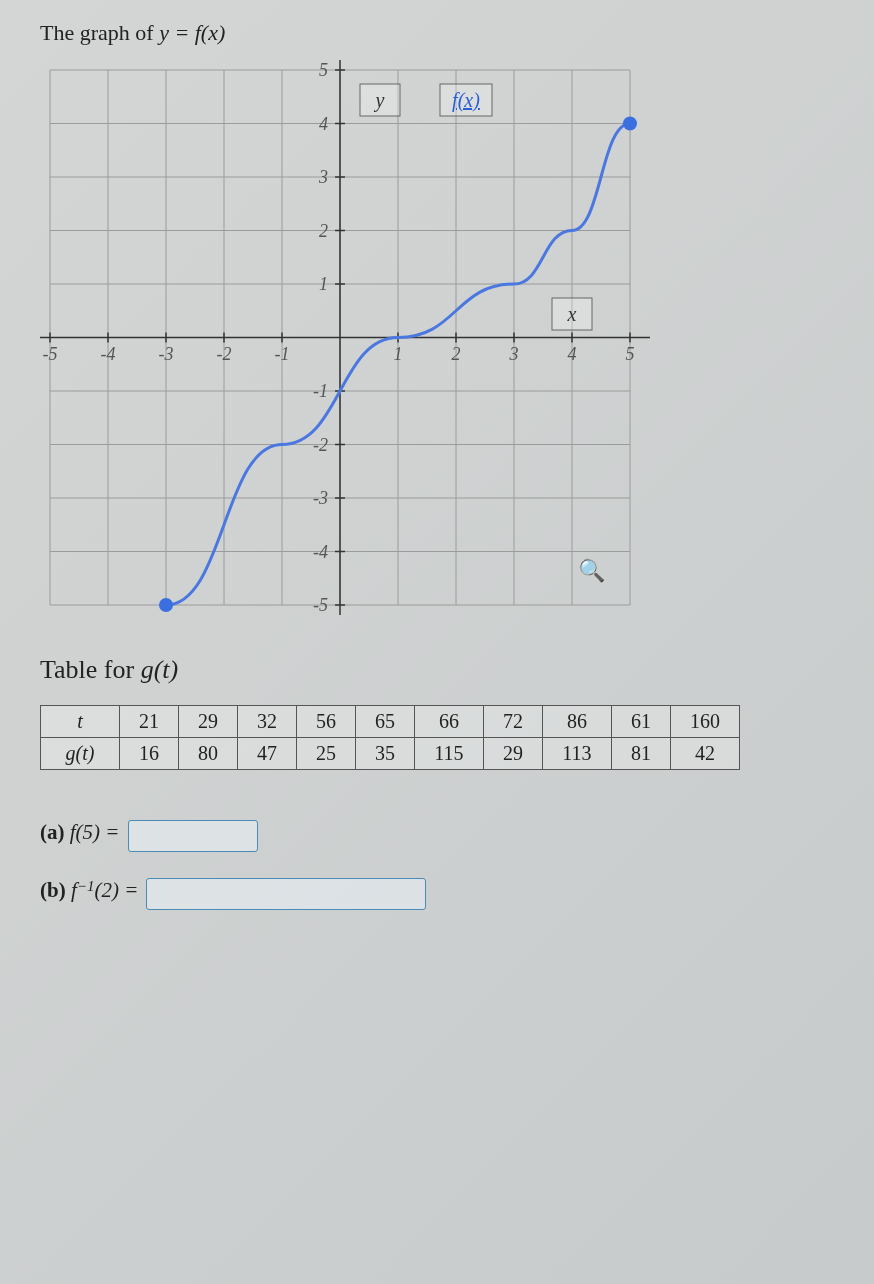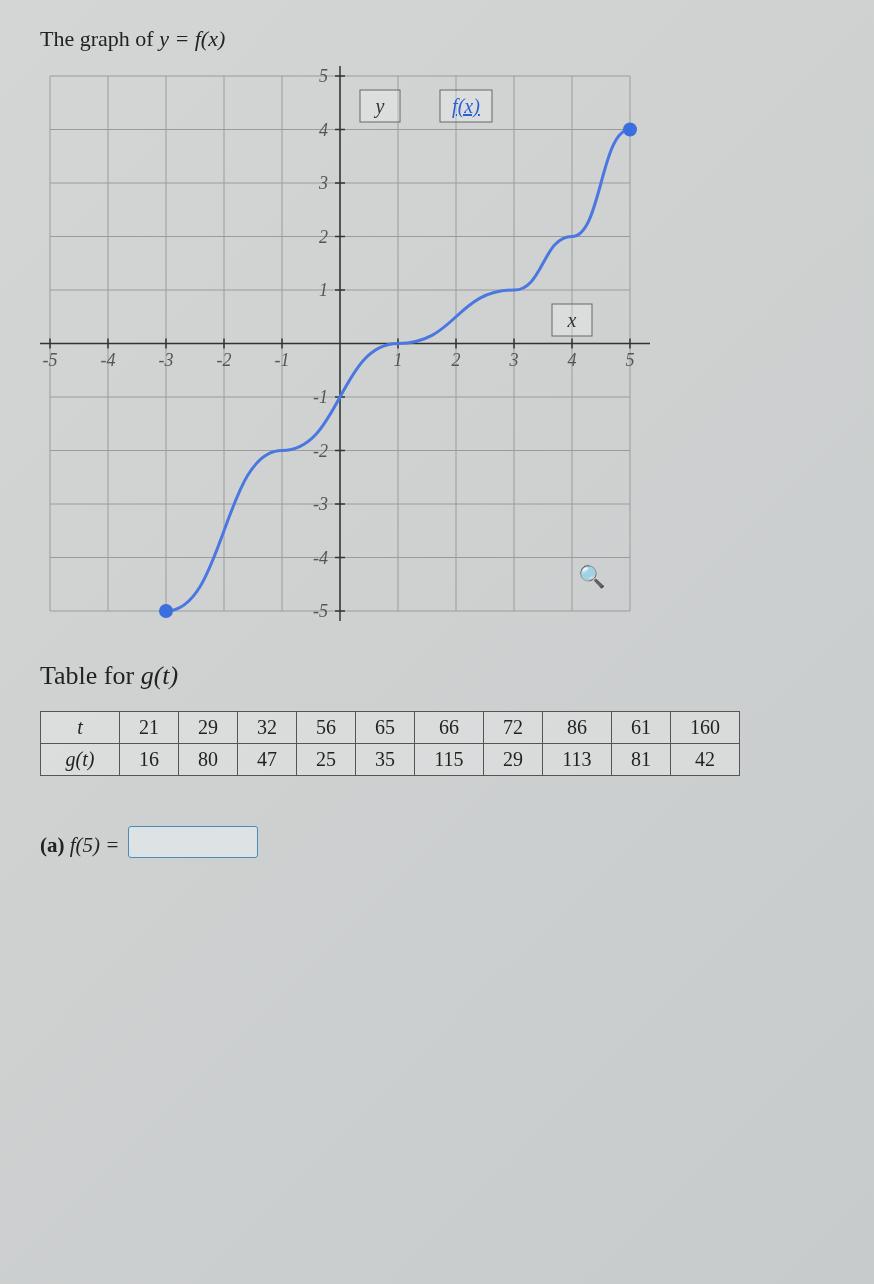--- a/index.html
+++ b/index.html
@@ -1,28 +1,28 @@
 <!DOCTYPE html>
 <html><head>
 <meta charset="utf-8">
 <style>
   html,body{margin:0;padding:0;background:#cfd1d1;font-family:"Times New Roman",serif;color:#222}
-  .page{width:874px;min-height:1284px;background:linear-gradient(135deg,#d4d6d6,#c8cbcb);padding:26px 40px;box-sizing:border-box;position:relative}
+  .page{width:874px;min-height:1284px;background:linear-gradient(135deg,#d4d6d6,#c8cbcb);padding:20px 40px;box-sizing:border-box;position:relative}
   .title{font-size:22px;margin-bottom:14px}
   .i{font-style:italic;font-family:"Times New Roman",serif}
   .graph-wrap{position:relative;width:620px;height:555px;margin-bottom:40px}
   .table-title{font-size:26px;margin-bottom:20px}
   table.g{border-collapse:collapse;margin-bottom:50px}
   table.g td,table.g th{border:1px solid #555;padding:4px 0;font-size:20px;text-align:center;background:rgba(255,255,255,.25)}
   table.g th{font-weight:normal}
   .col-h{width:78px;font-style:italic}
   .col-d{width:58px}
   .col-d.w{width:68px}
   .prompt{font-size:21px;margin-bottom:28px}
-  .qrow{display:flex;align-items:flex-end;margin-bottom:26px;font-size:21px}
+  .qrow{display:flex;align-items:flex-start;margin-bottom:26px;font-size:21px}
   .qrow .lbl{margin-right:8px}
   .qrow input{height:32px;border:1px solid #4b8bb5;background:rgba(235,244,250,.5);font-size:18px;padding:0 6px;box-sizing:border-box;border-radius:3px}
   .mag{position:absolute;font-size:22px;color:#555;user-select:none}
   .graph-wrap svg{display:block}
   .tick-label{font:italic 18px "Times New Roman",serif;fill:#555}
   .axis-label-box{fill:rgba(255,255,255,.25);stroke:#666;stroke-width:1}
   .leg-txt{font:italic 20px "Times New Roman",serif}
 </style>
 </head>
 <body>
@@ -159,14 +159,18 @@
     <td class="col-d w">42</td>
   </tr>
 </tbody>
     </table>
 
 
 <div class="qrow">
   <span class="lbl"><b>(a) </b><span class="i">f(5) =</span></span>
   <input type="text" style="width: 130px;" value="">
 </div>
+<div class="qrow">
+  <span class="lbl"><b>(b) </b><span class="i">f<span style="position:relative;top:-6px;font-size:15px">−1</span>(2) =</span></span>
+  <input type="text" style="width: 280px;" value="">
+</div>
 
 </div>
 
 </body></html>

